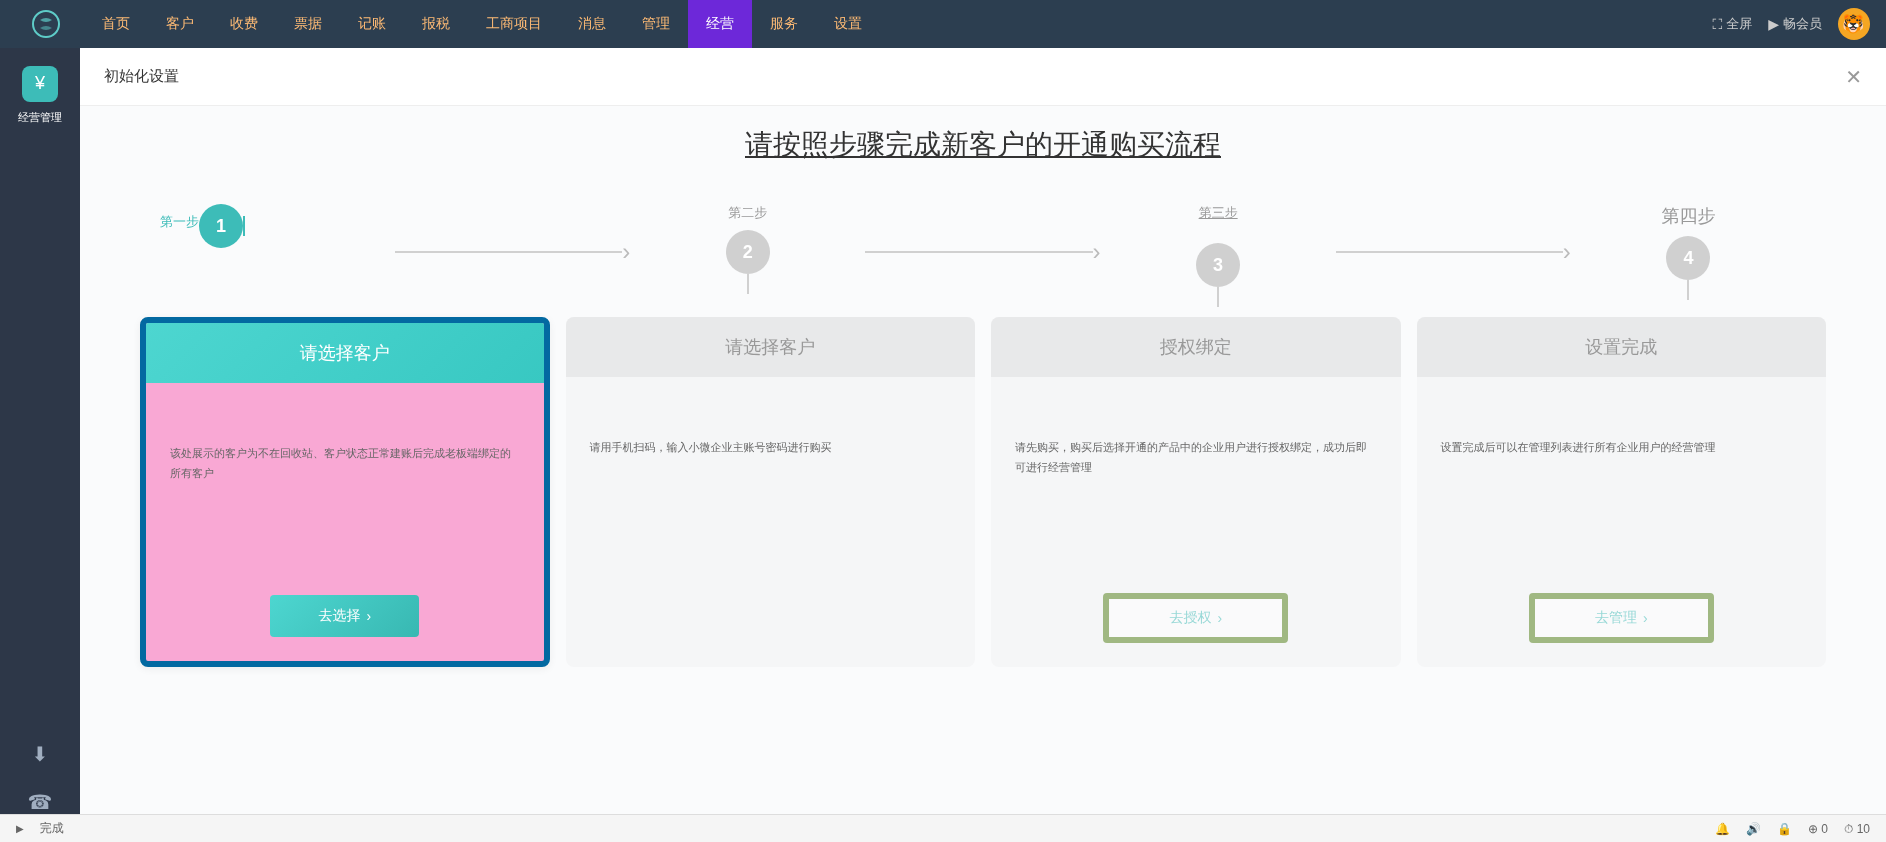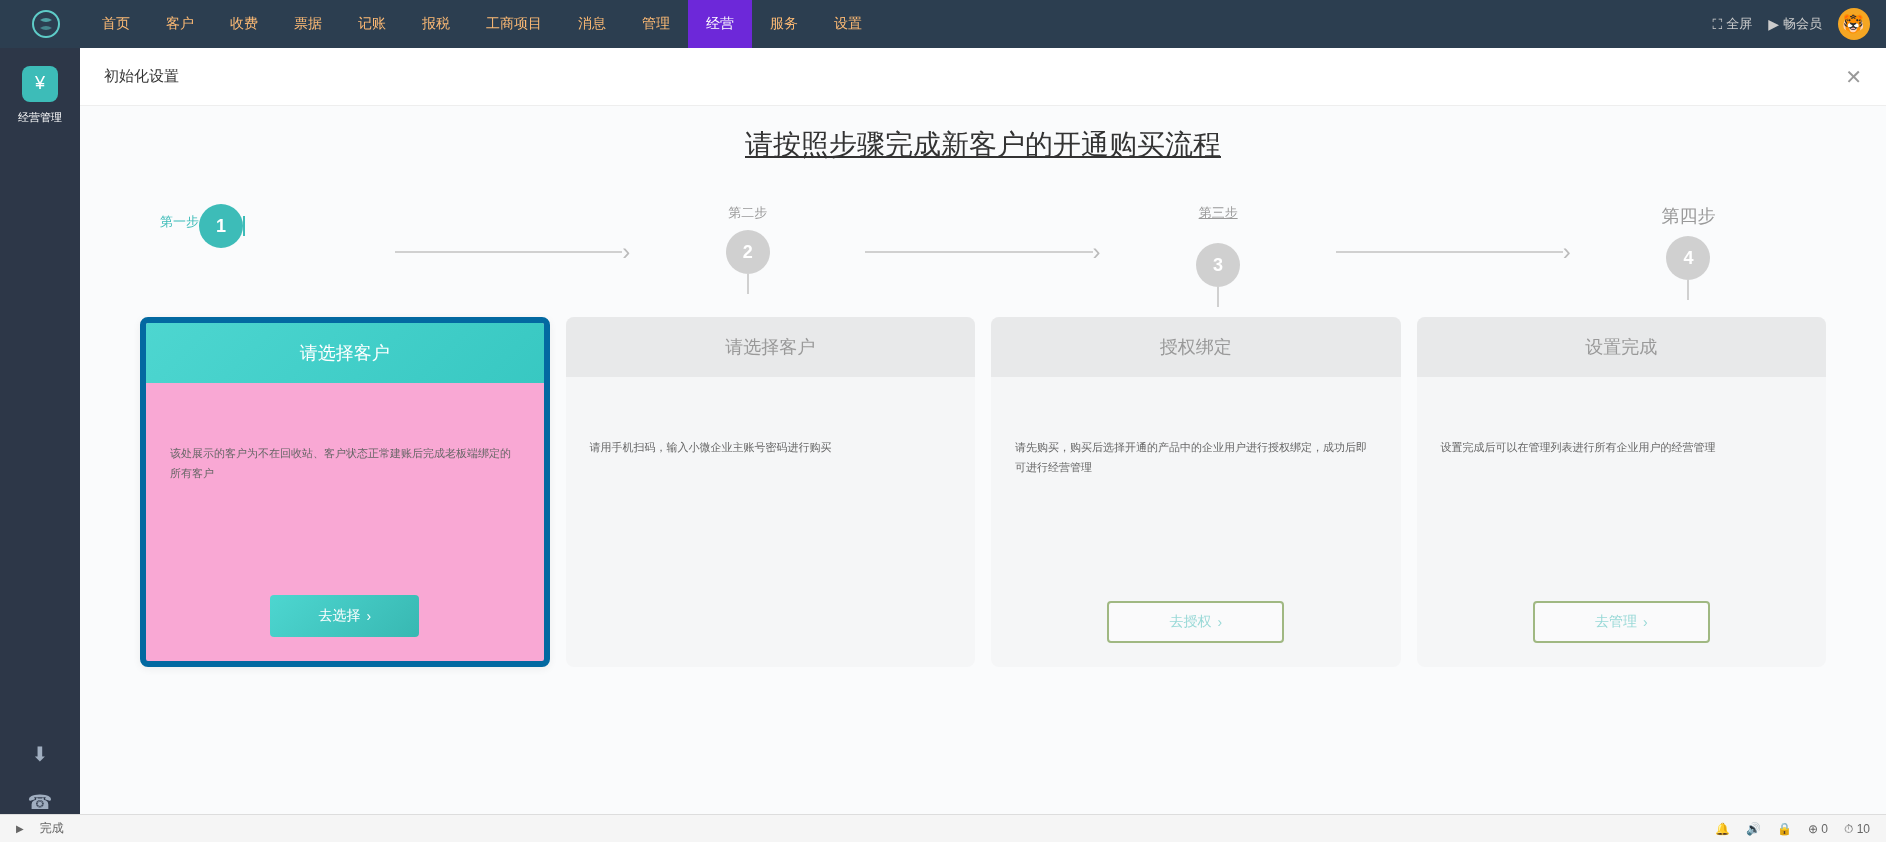--- a/index.html
+++ b/index.html
@@ -209,21 +209,21 @@
       margin-top: 41px;
     }
     .card-footer {
       padding: 0 24px 24px;
       display: flex;
       justify-content: center;
     }
     .card-btn {
       padding: 10px 60px;
       border-radius: 4px;
-      border: 2px solid #4d7c0f;
+      border: 6px solid #4d7c0f;
       background: #fff;
       color: #3dbcb8;
       font-size: 14px;
       cursor: pointer;
       display: flex;
       align-items: center;
       gap: 6px;
     }
     .card-btn.active {
       background: linear-gradient(135deg, #4dd6d0, #38b8b2);

